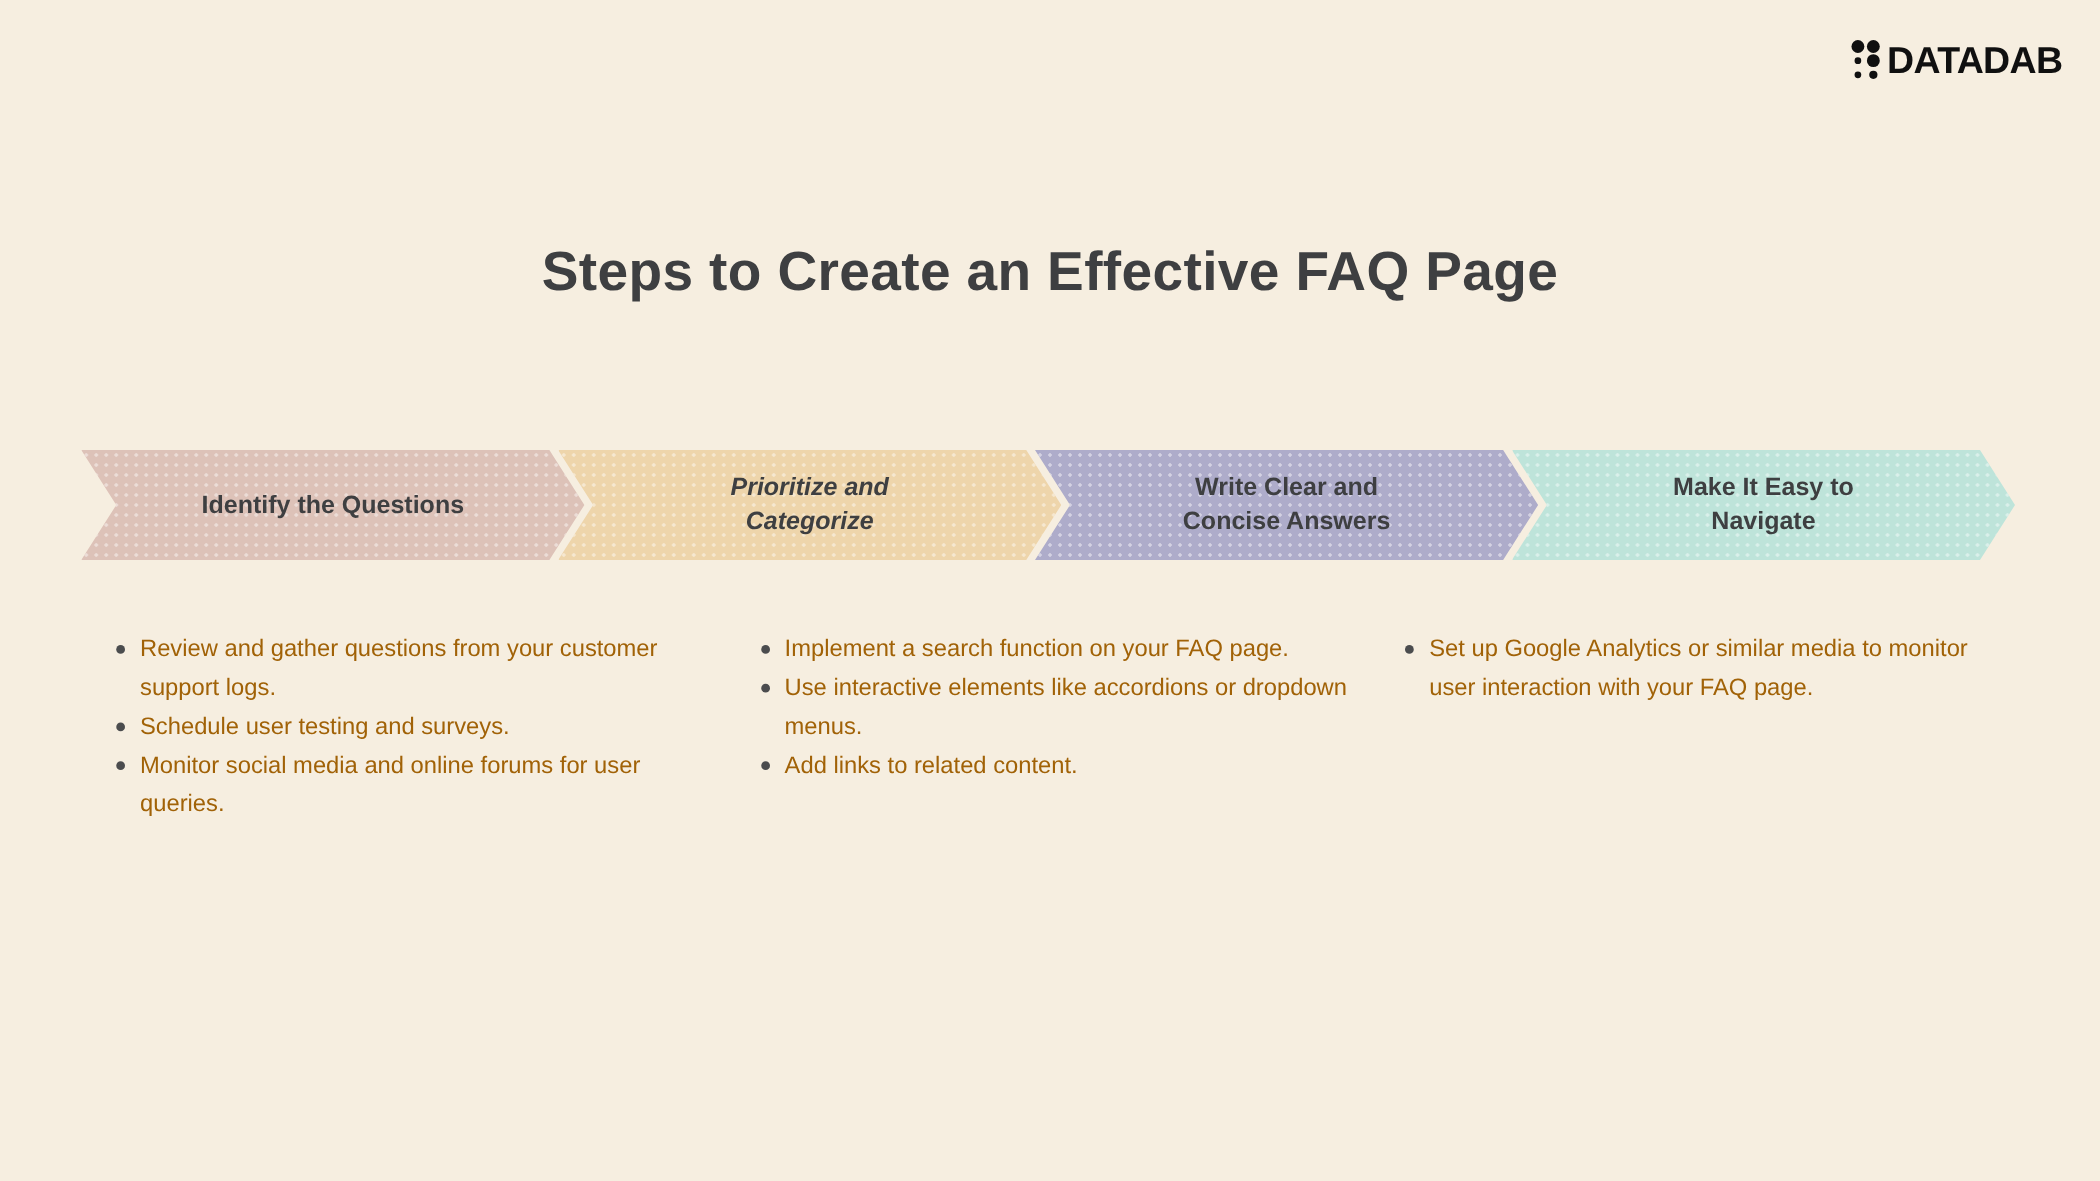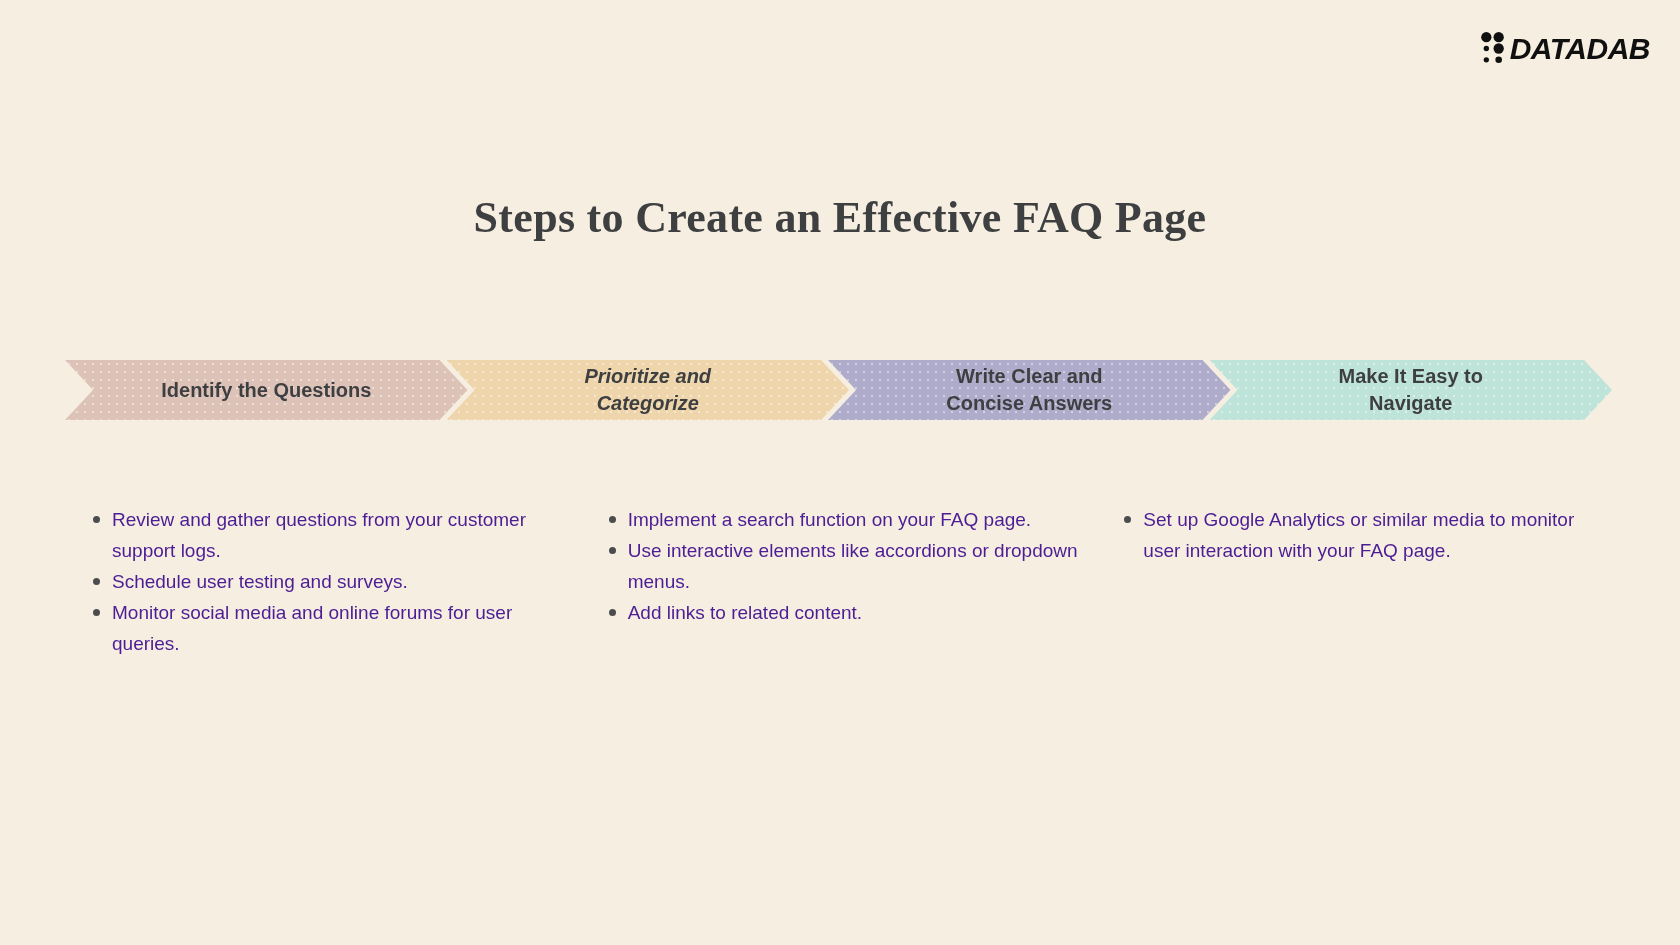--- a/index.html
+++ b/index.html
@@ -8,38 +8,38 @@
     background: #f6eee0;
     font-family: "Liberation Sans", sans-serif;
     position: relative;
     overflow: hidden;
   }
   .canvas { position: absolute; inset: 0; }
 
   
   .logo {
     position: absolute; top: 31px; right: 30px;
-    display: flex; align-items: center; gap: 5px; font-style: italic;
+    display: flex; align-items: center; gap: 5px;
   }
   .logo-text {
     font-size: 30px; font-weight: bold; color: #101010;
     letter-spacing: -0.5px;
   }
 
   
   .title {
     position: absolute; top: 192px; left: 0; right: 0;
     margin: 0; text-align: center;
     font-size: 44px; line-height: 52px; font-weight: bold;
-    color: #3e3f41; letter-spacing: 0.3px; font-family: Liberation Serif, serif;
+    color: #3e3f41; letter-spacing: 0.3px;
   }
 
   
   .chevrons {
-    position: absolute; top: 360px; left: 65px; right: 68px; height: 60px;
+    position: absolute; top: 360px; left: 65px; right: 68px; height: 88px;
     display: flex;
   }
   .chevron {
     flex: 1 1 0;
     margin-right: -21px;
     clip-path: polygon(0 0, calc(100% - 28px) 0, 100% 50%, calc(100% - 28px) 100%, 0 100%, 28px 50%);
     display: flex; align-items: center; justify-content: center;
     background-image: radial-gradient(circle, rgba(255,255,255,0.45) 1.2px, transparent 1.5px);
     background-size: 8px 8px;
   }
@@ -55,21 +55,21 @@
     position: absolute; top: 504px; left: 65px; right: 68px;
     display: flex;
   }
   .col {
     flex: 1 1 0; box-sizing: border-box;
     margin: 0; padding: 0 14px 0 26px;
     list-style: none;
   }
   .col li {
     position: relative; padding-left: 21px;
-    font-size: 19px; line-height: 31px; color: #4c1d95;
+    font-size: 19px; line-height: 31px; color: #a16207;
   }
   .col li::before {
     content: ""; position: absolute; left: 2px; top: 12px;
     width: 7px; height: 7px; border-radius: 50%;
     background: #4b4c4e;
   }
 </style>
 </head>
 <body>
 

